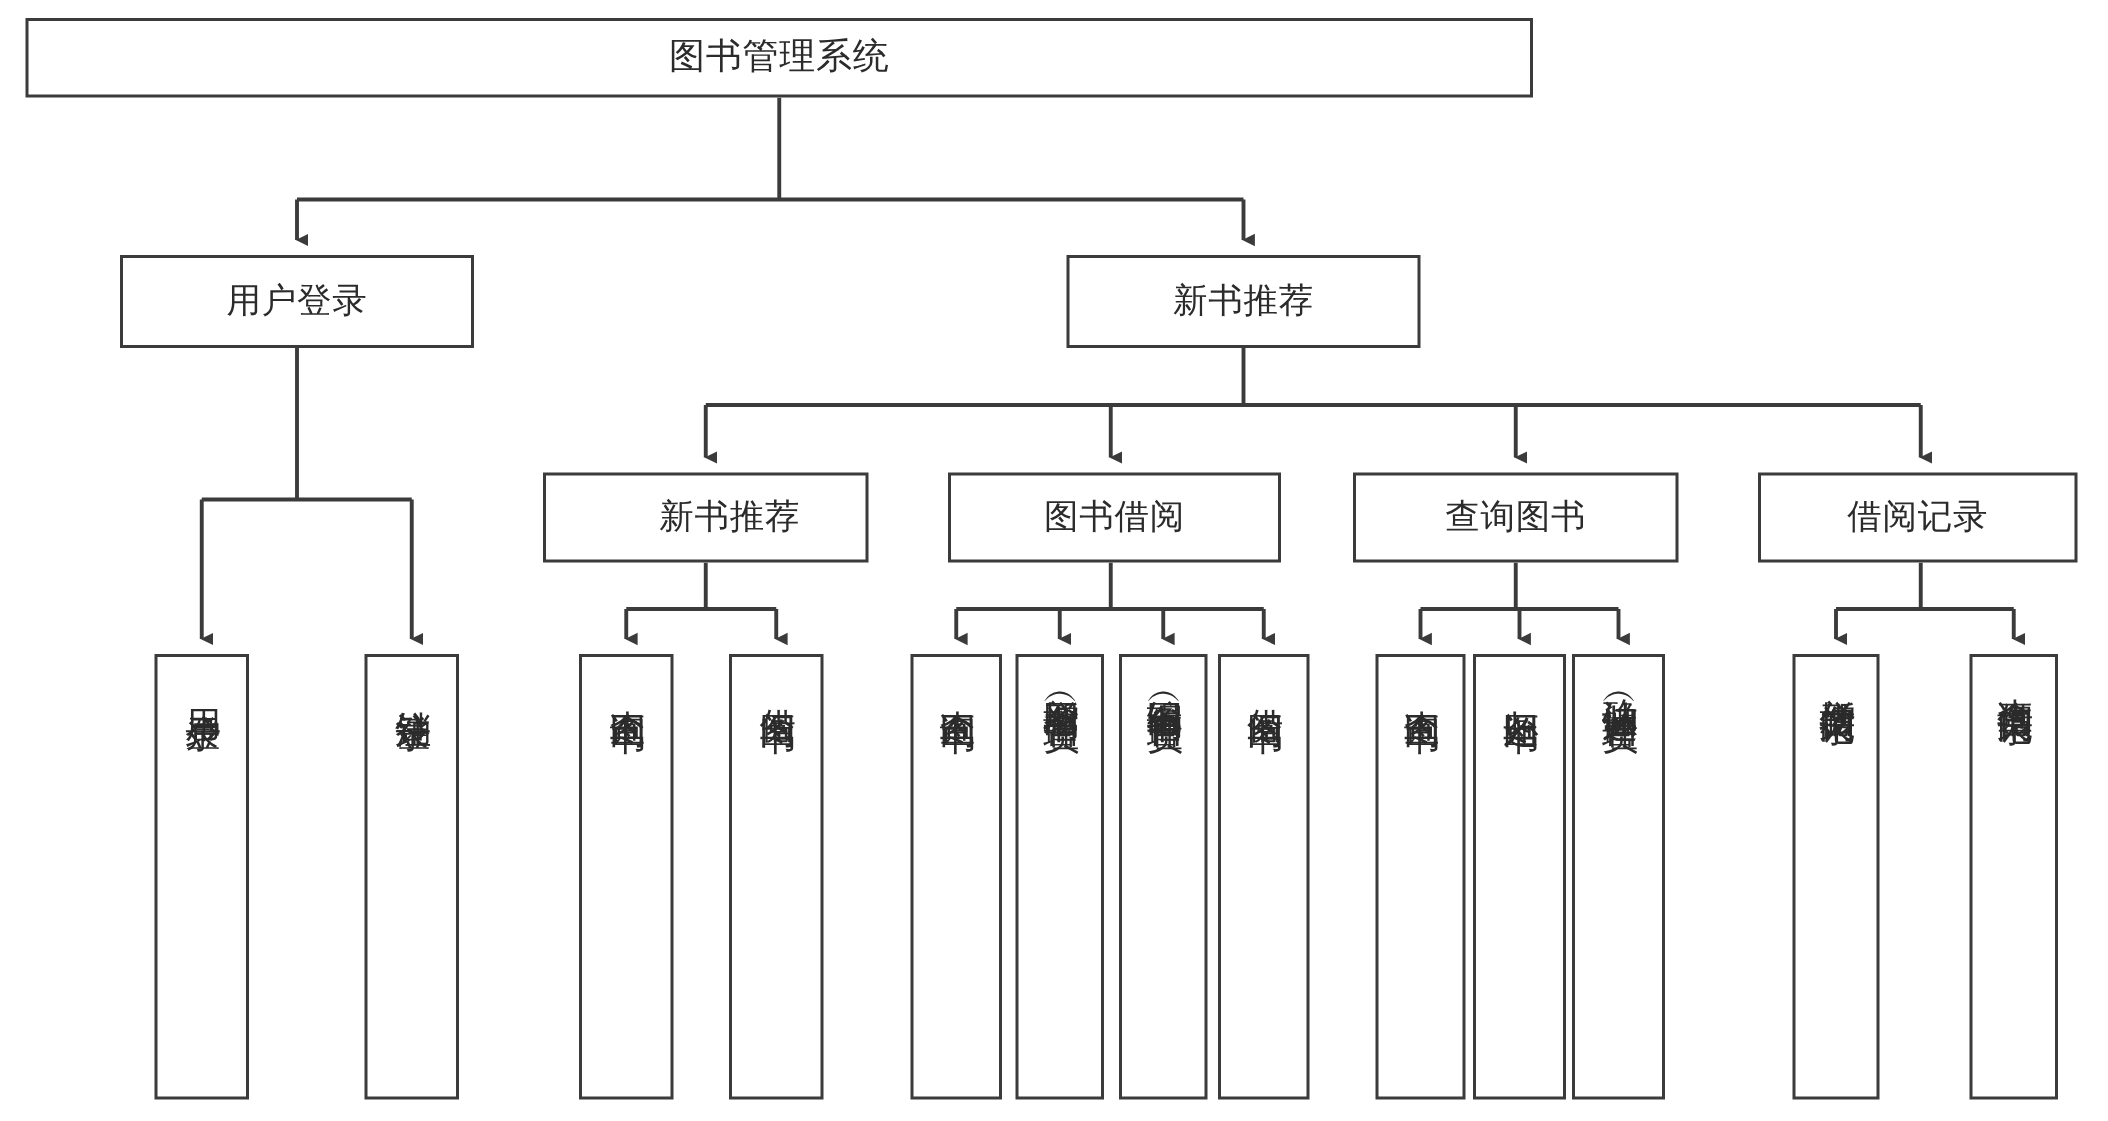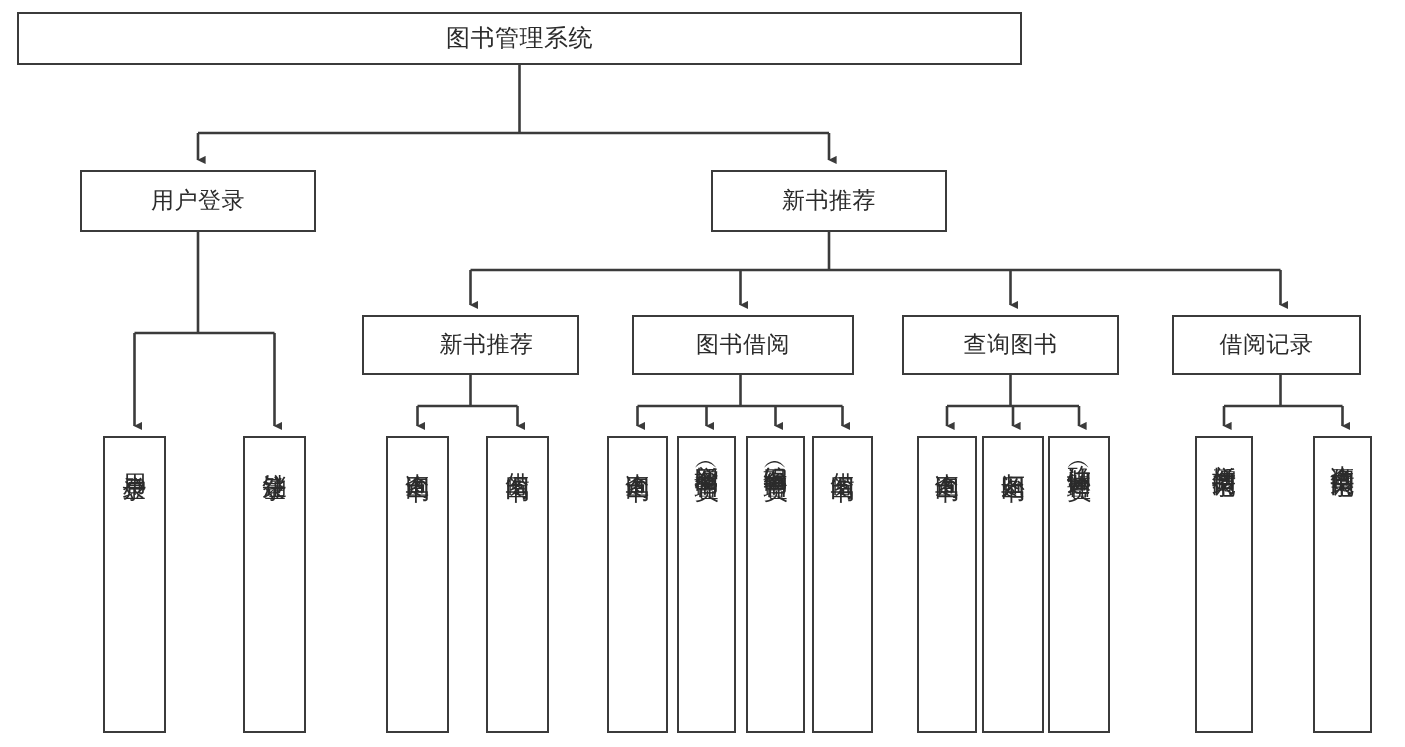--- a/index.html
+++ b/index.html
@@ -136,21 +136,21 @@
       </div>
       <div class="node horiz" style="left: 362px; top: 315px; width: 217px; height: 60px; padding-left: 32px;">
         <span class="lbl">新书推荐</span>
       </div>
       <div class="node horiz" style="left: 632px; top: 315px; width: 222px; height: 60px;">
         <span class="lbl">图书借阅</span>
       </div>
       <div class="node horiz" style="left: 902px; top: 315px; width: 217px; height: 60px;">
         <span class="lbl">查询图书</span>
       </div>
-      <div class="node horiz" style="left: 1172px; top: 315px; width: 189px; height: 60px;">
+      <div class="node horiz" style="left: 1172px; top: 315px; width: 213px; height: 60px;">
         <span class="lbl">借阅记录</span>
       </div>
       <div class="node vert" style="left: 103px; top: 436px; width: 63px; height: 297px;">
         <span class="lbl">用户登录</span>
       </div>
       <div class="node vert" style="left: 243px; top: 436px; width: 63px; height: 297px;">
         <span class="lbl">注销登录</span>
       </div>
       <div class="node vert" style="left: 386px; top: 436px; width: 63px; height: 297px;">
         <span class="lbl">查询图书</span>

